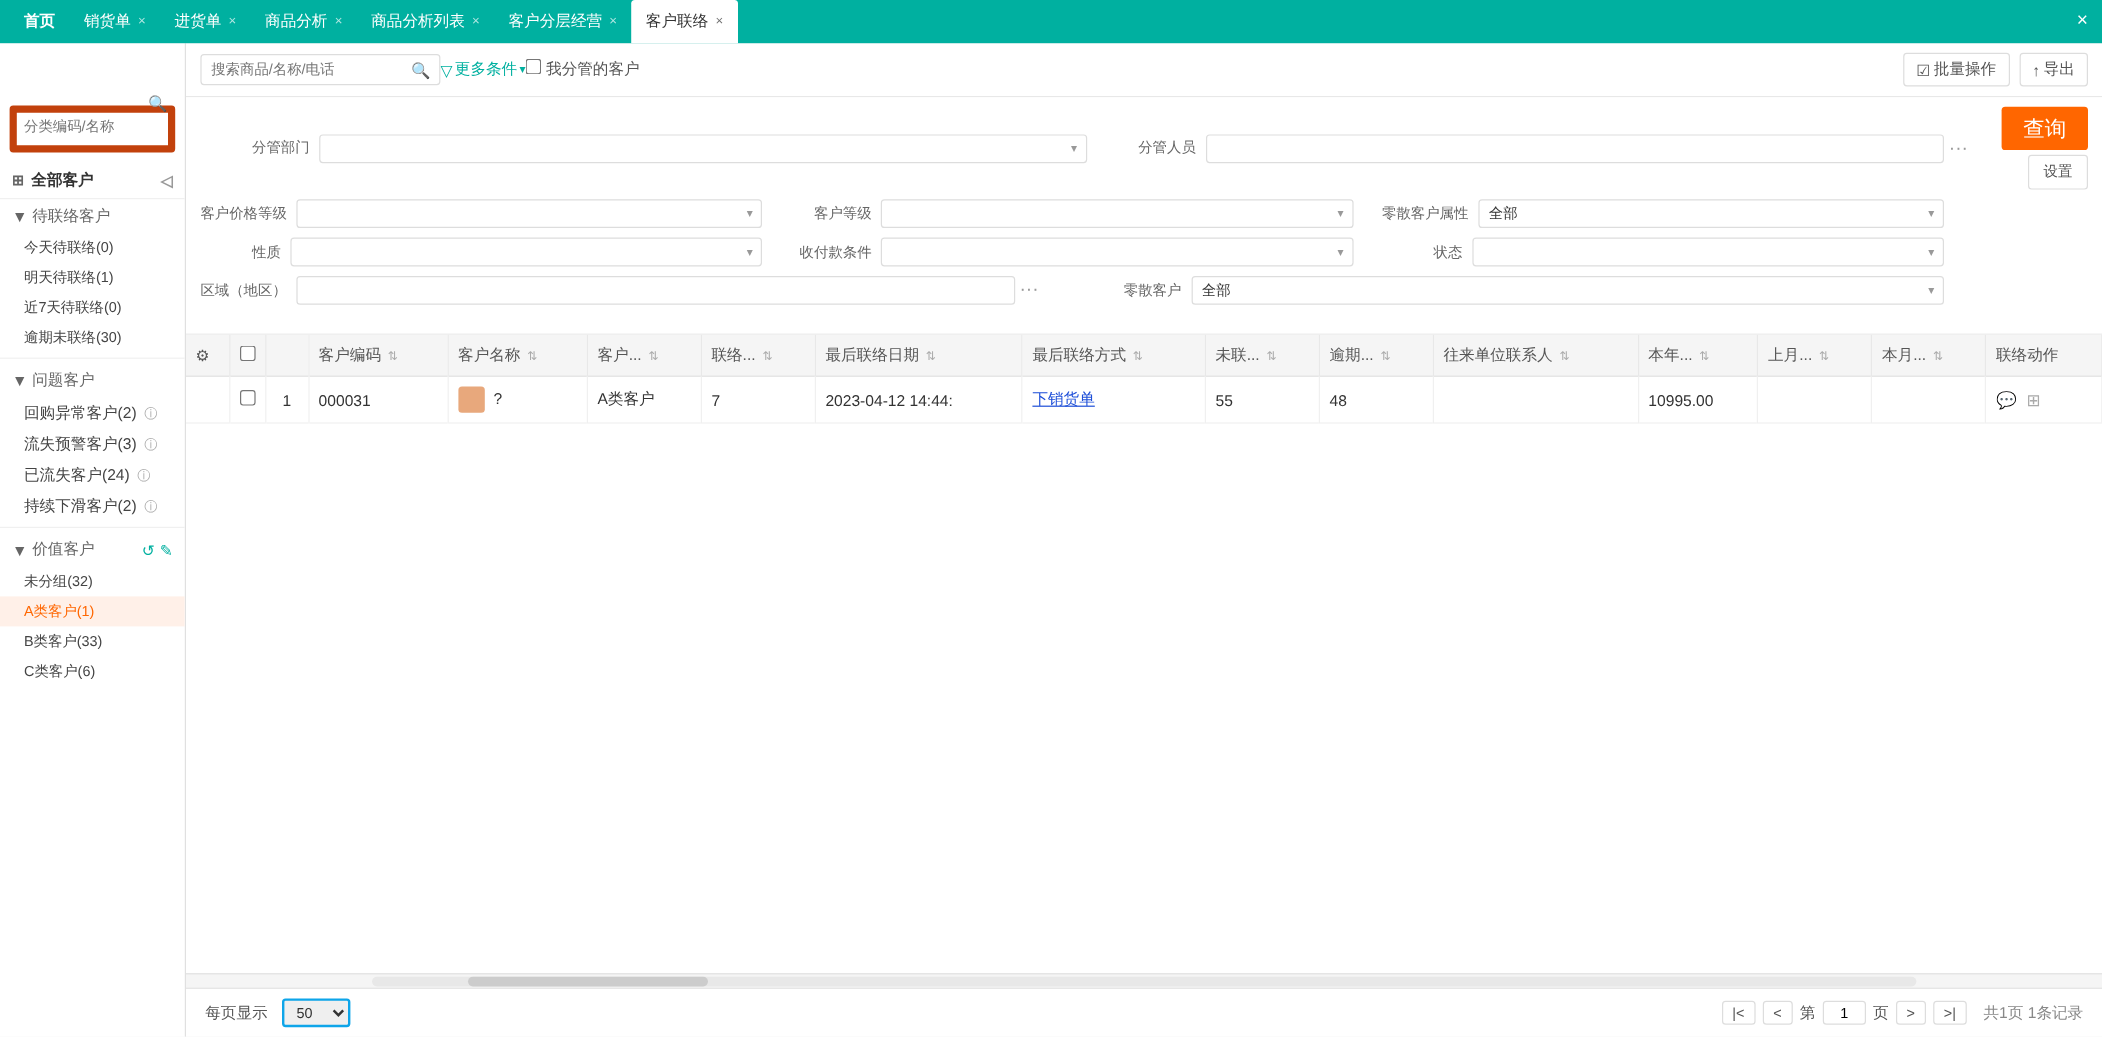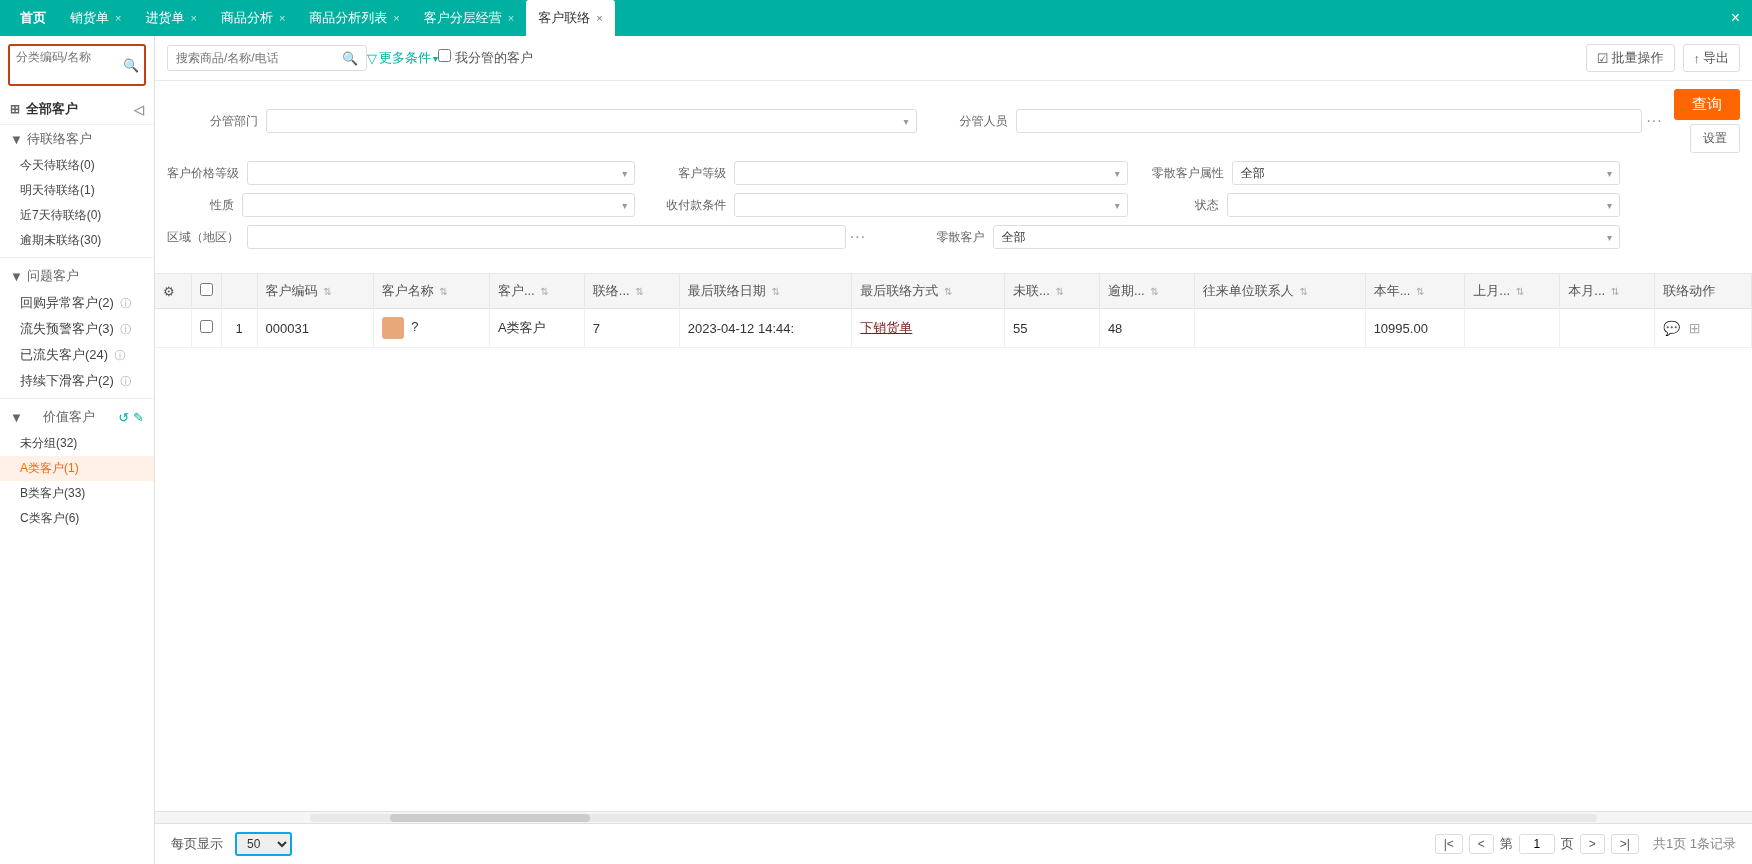--- a/index.html
+++ b/index.html
@@ -60,26 +60,27 @@
       flex-direction: column;
       overflow-y: auto;
       flex-shrink: 0;
     }
     .sidebar-search {
       padding: 8px;
       position: relative;
     }
     .sidebar-search input {
       width: 100%;
-      border: 2px solid #c2410c;
-      border-radius: 3px;
-      padding: 4px 24px 20px 6px;
+      border: 6px solid #c2410c;
+      border-radius: 3px;
+      padding: 4px 24px 9px 6px;
       font-size: 12px;
       color: #999;
       outline: none;
+      margin-top: 44px;
     }
     .sidebar-search .search-icon {
       position: absolute;
       right: 14px;
       top: 50%;
       transform: translateY(-50%);
       color: #00b0a0;
       font-size: 13px;
     }
     .sidebar-header {
@@ -278,23 +279,23 @@
       font-size: 16px;
       cursor: pointer;
       padding: 0 4px;
     }
     .btn-query {
       background: #ff6600;
       color: #fff;
       border: none;
       border-radius: 3px;
       padding: 6px 18px;
-      font-size: 15px;
-      cursor: pointer;
-      margin-left: 0;
+      font-size: 18px;
+      cursor: pointer;
+      margin-left: 16px;
     }
     .btn-settings {
       background: #fff;
       color: #555;
       border: 1px solid #ddd;
       border-radius: 3px;
       padding: 5px 12px;
       font-size: 12px;
       cursor: pointer;
       margin-left: 8px;
@@ -335,21 +336,21 @@
     thead th .sort-icon { color: #aaa; margin-left: 2px; font-size: 10px; }
     tbody tr {
       border-bottom: 1px solid #f0f0f0;
     }
     tbody td {
       padding: 8px 8px;
       color: #333;
       border-right: 1px solid #f0f0f0;
       white-space: nowrap;
     }
-    .td-link { color: #7f1d1d; text-decoration: underline; cursor: pointer; }
+    .td-link { color: #1d4ed8; text-decoration: underline; cursor: pointer; }
     .td-center { text-align: center; }
     .td-gray { color: #aaa; }
 
     
     .row-actions { display: flex; gap: 8px; align-items: center; }
     .row-action-icon { color: #aaa; cursor: pointer; font-size: 14px; }
 
     
     .pagination-bar {
       background: #fff;
@@ -500,21 +501,21 @@
     </div>
     <div class="sidebar-item">
       <span>持续下滑客户(2)</span>
       <span style="color:#aaa; margin-left:3px; font-size:11px;">ⓘ</span>
     </div>
 
     <div class="sidebar-divider"></div>
 
     <div class="sidebar-section-actions">
       <span class="arrow" style="cursor:pointer">▼</span>
-      <span style="margin-left:20px;">价值客户</span>
+      <span style="margin-left:4px;">价值客户</span>
       <span class="action-icon" style="margin-left:auto;">↺</span>
       <span class="action-icon" style="margin-left:4px;">✎</span>
     </div>
     <div class="sidebar-item">未分组(32)</div>
     <div class="sidebar-item active">A类客户(1)</div>
     <div class="sidebar-item">B类客户(33)</div>
     <div class="sidebar-item">C类客户(6)</div>
   </div>
 
   <div class="content-area">

